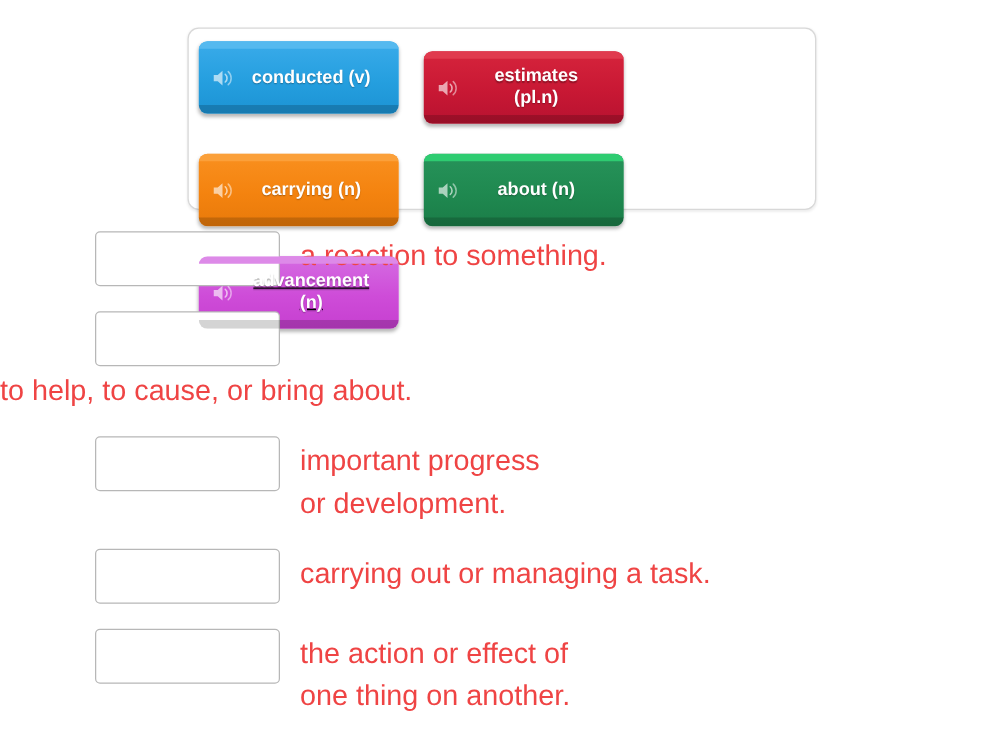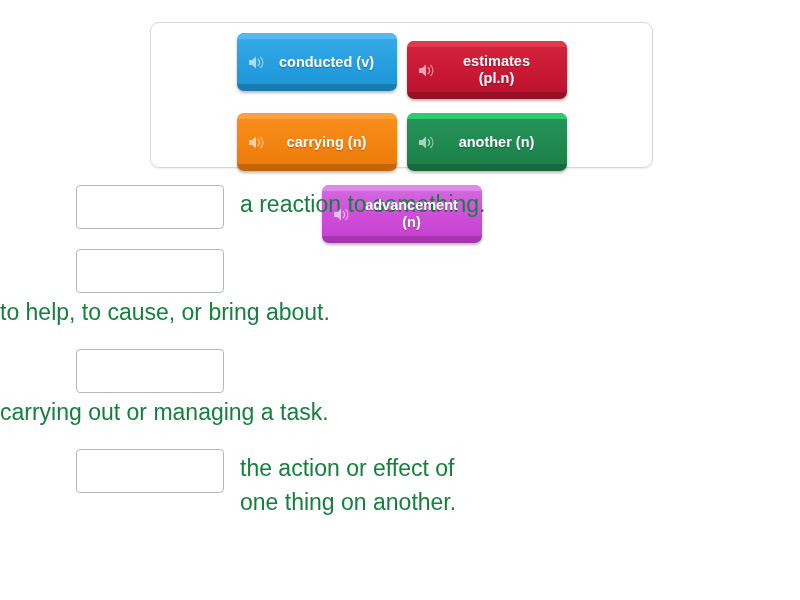--- a/index.html
+++ b/index.html
@@ -17,22 +17,21 @@
     left: 150px; top: 22px;
     width: 503px; height: 146px;
     background: #ffffff;
     border: 1px solid #d8d8d8;
     border-radius: 9px;
     box-shadow: 0 1px 2px rgba(0,0,0,0.07);
     padding: 6px;
     display: flex;
     flex-wrap: wrap;
     align-content: flex-start;
-    gap: 6px;
-    justify-content: center;
+    gap: 16px;
   }
   .tile {
     position: relative;
     width: 160px;
     height: 58px;
     margin: 4px 2px;
     border-radius: 7px;
     display: flex;
     align-items: center;
     justify-content: flex-start;
@@ -82,21 +81,21 @@
   }
 
   .t-blue    { background: linear-gradient(#3aabea, #259fdf 55%, #1c93d4); }
   .t-blue::before    { background: #55b9ef; }
   .t-red     { background: linear-gradient(#d6243c, #c81834 55%, #b81230); margin-top: 12px; }
   .t-red::before     { background: #e03a4e; }
   .t-orange  { background: linear-gradient(#f9901f, #f4830f 55%, #e87a0a); }
   .t-orange::before  { background: #fba03a; }
   .t-green   { background: linear-gradient(#27935a, #1f8950 55%, #1b7d48); }
   .t-green::before   { background: #2ecc71; }
-  .t-magenta { background: linear-gradient(#d56ce2, #ce4cd8 55%, #c63fd0); }
+  .t-magenta { background: linear-gradient(#d56ce2, #ce4cd8 55%, #c63fd0); text-decoration: underline; }
   .t-magenta::before { background: #dd8ae8; }
   .t-navy    { background: linear-gradient(#2b35cc, #2027c2 55%, #1b21b4); }
   .t-navy::before    { background: #4049da; }
 
   
   #answer-list {
     position: absolute;
     left: 0; top: 185px;
     width: 800px;
   }
@@ -111,21 +110,21 @@
     height: 44px;
     margin-left: 76px;
     margin-right: 16px;
     background: #ffffff;
     border: 1px solid #b7b7b7;
     border-radius: 4px;
   }
   .definition {
     font-size: 23px;
     line-height: 34px;
-    color: #15803d;
+    color: #ef4444;
     white-space: pre-line;
     padding-top: 2px;
   }
 </style>
 </head>
 <body>
 
 <div id="word-bank">
 
   <div class="tile t-blue">
@@ -163,21 +162,21 @@
   </div>
 
   <div class="tile t-green">
     <span class="spk">
       <svg viewBox="0 0 17 15">
           <path d="M1 5h3.2L8 1.6v11.8L4.2 10H1z" fill="#ffffff"></path>
           <path d="M10.2 4.4a4.1 4.1 0 0 1 0 6.2" stroke="#ffffff" stroke-width="1.3" fill="none" stroke-linecap="round"></path>
           <path d="M12.6 2.3a7 7 0 0 1 0 10.4" stroke="#ffffff" stroke-width="1.2" fill="none" stroke-linecap="round" opacity="0.8"></path>
         </svg>
     </span>
-    <span class="tile-label">another (n)</span>
+    <span class="tile-label">about (n)</span>
   </div>
 
   <div class="tile t-magenta">
     <span class="spk">
       <svg viewBox="0 0 17 15">
           <path d="M1 5h3.2L8 1.6v11.8L4.2 10H1z" fill="#ffffff"></path>
           <path d="M10.2 4.4a4.1 4.1 0 0 1 0 6.2" stroke="#ffffff" stroke-width="1.3" fill="none" stroke-linecap="round"></path>
           <path d="M12.6 2.3a7 7 0 0 1 0 10.4" stroke="#ffffff" stroke-width="1.2" fill="none" stroke-linecap="round" opacity="0.8"></path>
         </svg>
     </span>
@@ -193,22 +192,27 @@
   <div class="answer-row" style="margin-bottom:20px;">
     <div class="drop-zone"></div>
     <div class="definition">a reaction to something.</div>
   </div>
 
   <div class="answer-row" style="margin-bottom:20px;flex-direction:column;">
     <div class="drop-zone"></div>
     <div class="definition">to help, to cause, or bring about.</div>
   </div>
 
-
-  <div class="answer-row" style="margin-bottom:20px;flex-direction:column;">
+  <div class="answer-row" style="margin-bottom:20px;">
+    <div class="drop-zone"></div>
+    <div class="definition">important progress
+or development.</div>
+  </div>
+
+  <div class="answer-row" style="margin-bottom:20px;">
     <div class="drop-zone"></div>
     <div class="definition">carrying out or managing a task.</div>
   </div>
 
 
   <div class="answer-row">
     <div class="drop-zone"></div>
     <div class="definition">the action or effect of
 one thing on another.</div>
   </div>

